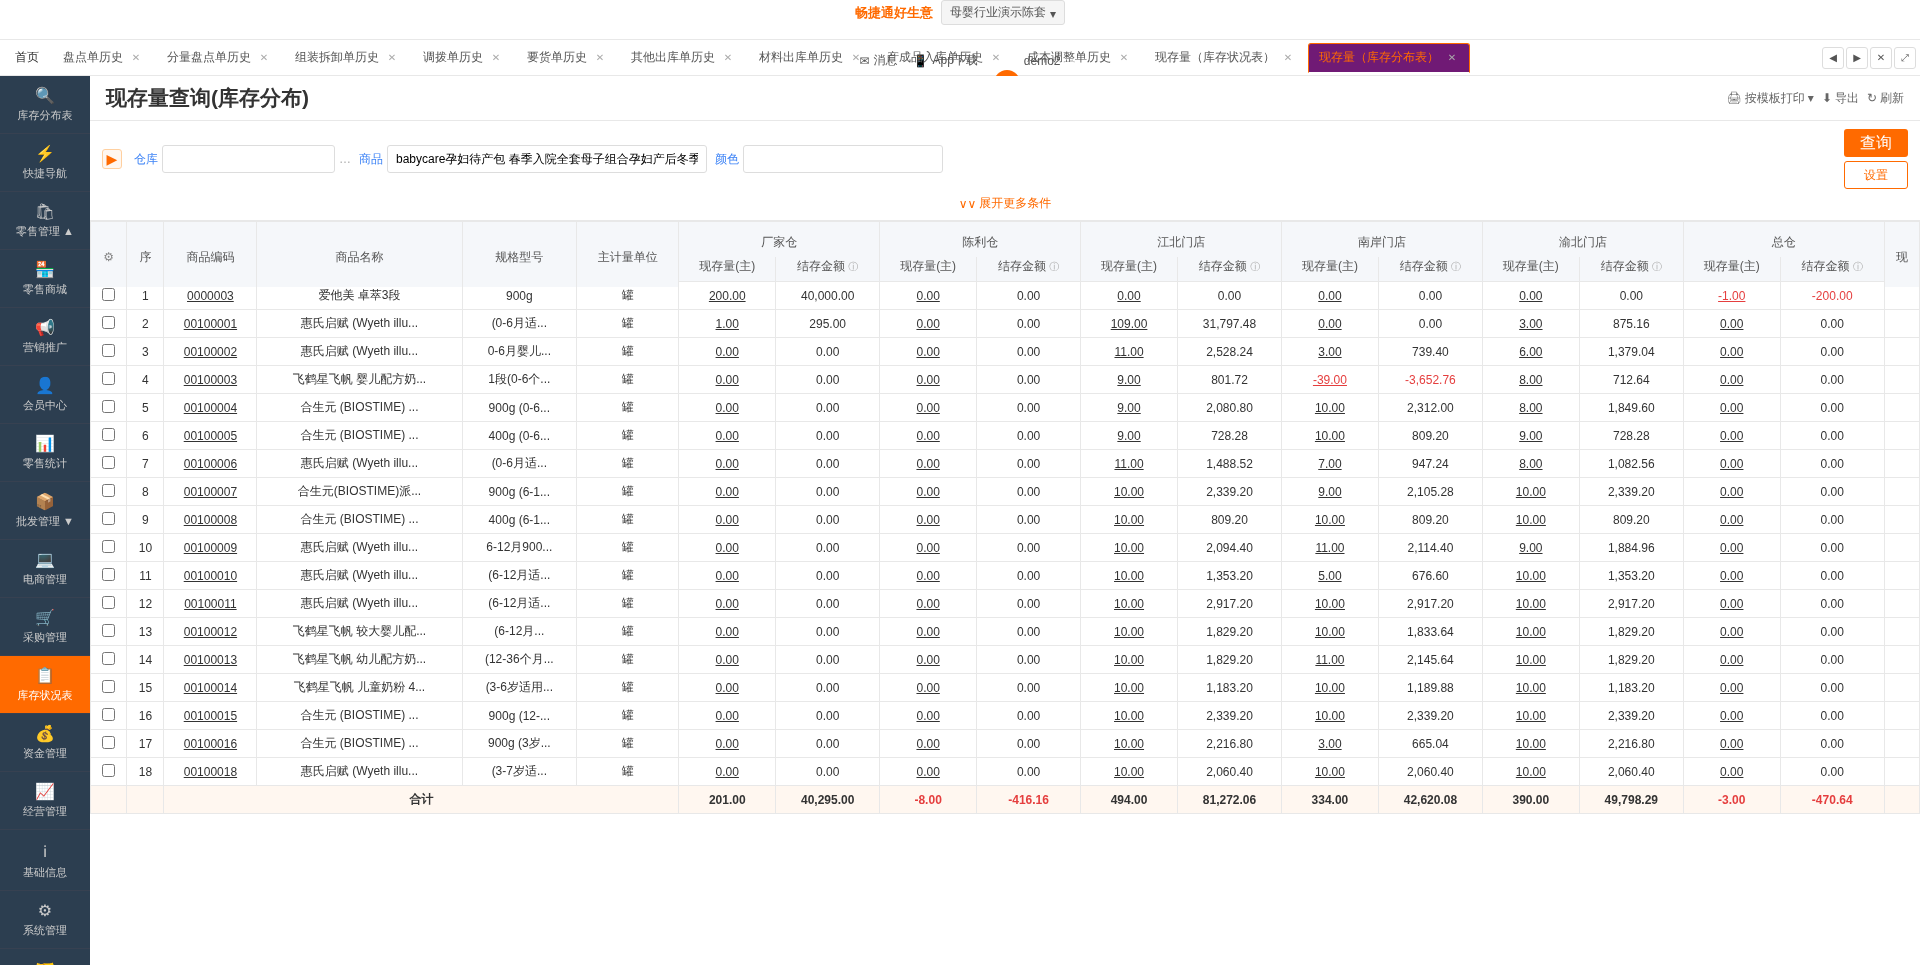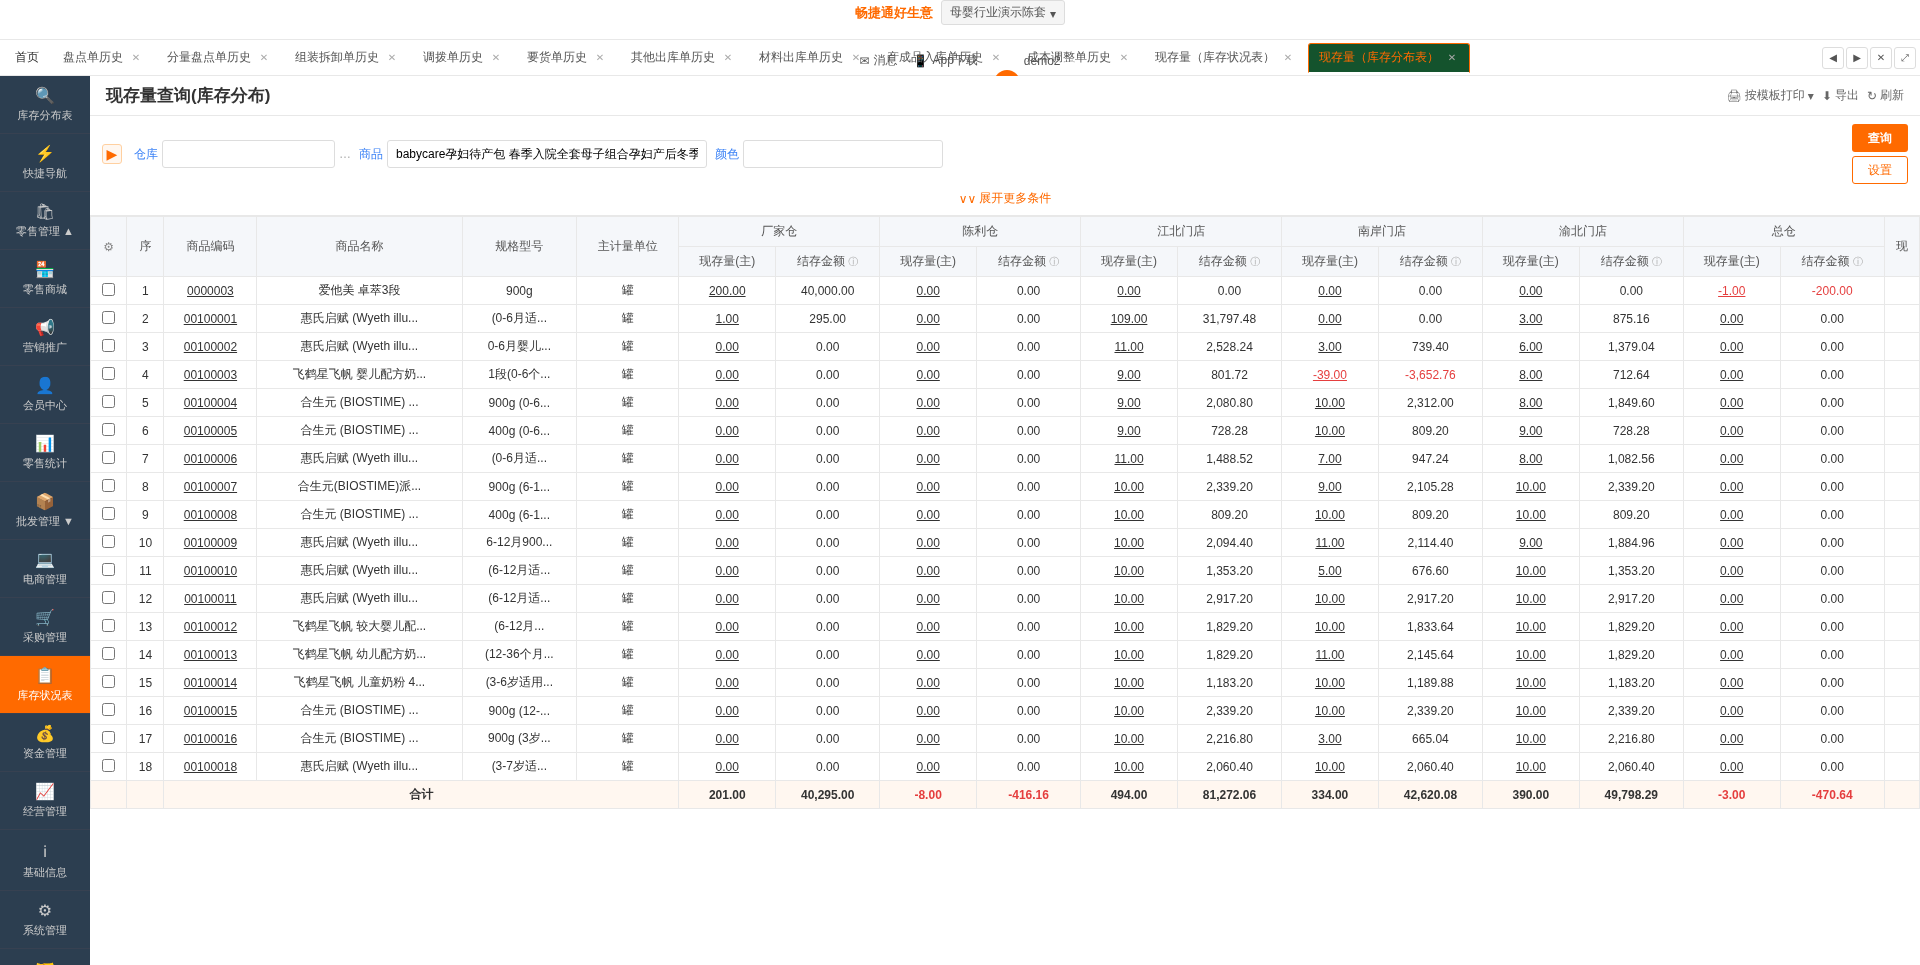--- a/index.html
+++ b/index.html
@@ -11,63 +11,63 @@
     .logo-area { display: flex; align-items: center; gap: 6px; }
     .logo-text { font-size: 13px; color: #ff6a00; font-weight: bold; }
     .store-selector { display: flex; align-items: flex-end; gap: 4px; font-size: 12px; color: #555; background: #f5f5f5; border: 1px solid #ddd; padding: 3px 8px; border-radius: 3px; cursor: pointer; }
     .top-bar-right { display: flex; align-items: center; gap: 16px; }
     .top-btn { display: flex; align-items: center; gap: 4px; font-size: 12px; color: #555; cursor: pointer; }
     .avatar { width: 26px; height: 26px; border-radius: 50%; background: #ff6a00; display: flex; align-items: center; justify-content: center; color: #fff; font-size: 10px; margin-top: 45px; }
 
     
     .nav-tabs { height: 36px; background: #fff; display: flex; align-items: center; border-bottom: 1px solid #e8e8e8; overflow: hidden; padding: 0 4px; }
     .nav-tab { height: 30px; padding: 0 10px; display: flex; align-items: center; gap: 4px; font-size: 12px; color: #555; white-space: nowrap; border: 1px solid transparent; cursor: pointer; border-radius: 3px 3px 0 0; margin-right: 2px; flex-shrink: 0; }
-    .nav-tab.active { background: #14532d; border-color: #ff6a00; color: #ff6a00; border-bottom: 1px solid #fff; }
+    .nav-tab.active { background: #701a75; border-color: #ff6a00; color: #ff6a00; border-bottom: 1px solid #fff; }
     .nav-tab .close-x { font-size: 10px; color: #aaa; margin-left: 2px; }
     .nav-tab.home { color: #333; }
     .nav-arrows { display: flex; gap: 2px; margin-left: auto; }
     .nav-arrow { width: 22px; height: 22px; border: 1px solid #ddd; border-radius: 3px; display: flex; align-items: center; justify-content: center; cursor: pointer; background: #fff; font-size: 10px; color: #555; }
 
     
     .main-layout { display: flex; height: calc(965px - 40px - 36px); }
 
     
     .sidebar { width: 90px; background: #2c3e50; flex-shrink: 0; display: flex; flex-direction: column; overflow-y: auto; }
     .sidebar-item { padding: 10px 6px; text-align: center; color: #ccc; cursor: pointer; font-size: 11px; border-bottom: 1px solid #374151; }
     .sidebar-item.active { background: #ff6a00; color: #fff; }
     .sidebar-item .icon { font-size: 16px; margin-bottom: 3px; display: block; }
 
     
     .content { flex: 1; overflow: hidden; display: flex; flex-direction: column; background: #f5f5f5; }
 
     
     .page-header { background: #fff; padding: 8px 16px; border-bottom: 1px solid #e8e8e8; display: flex; align-items: center; justify-content: space-between; }
-    .page-title { font-size: 17px; font-weight: bold; color: #333; }
+    .page-title { font-size: 21px; font-weight: bold; color: #333; }
     .page-actions { display: flex; align-items: center; gap: 8px; }
     .page-action-btn { display: flex; align-items: center; gap: 3px; font-size: 12px; color: #666; cursor: pointer; }
 
     
     .filter-area { background: #fff; padding: 8px 12px; border-bottom: 1px solid #e8e8e8; }
     .filter-row { display: flex; align-items: center; gap: 8px; flex-wrap: wrap; }
     .filter-item { display: flex; align-items: center; gap: 4px; }
     .filter-label { font-size: 12px; color: #3b82f6; white-space: nowrap; }
     .filter-input { height: 28px; border: 1px solid #ddd; border-radius: 3px; padding: 0 8px; font-size: 12px; min-width: 80px; }
     .filter-input-wide { min-width: 320px; }
     .filter-ellipsis { color: #aaa; }
     .expand-btn { color: #ff6a00; cursor: pointer; font-size: 12px; display: flex; align-items: center; gap: 3px; }
     .orange-toggle { color: #ff6a00; font-size: 14px; cursor: pointer; margin-right: 4px; background: #fff7f0; border: 1px solid #ffd0a0; border-radius: 3px; width: 20px; height: 20px; display: flex; align-items: center; justify-content: center; }
-    .query-btn { background: #ff6a00; color: #fff; border: none; border-radius: 3px; padding: 4px 16px; font-size: 12px; cursor: pointer; height: 28px; font-weight: bold; }
+    .query-btn { background: #ff6a00; color: #fff; border: none; border-radius: 3px; padding: 4px 16px; font-size: 16px; cursor: pointer; height: 28px; }
     .set-btn { background: #fff; color: #ff6a00; border: 1px solid #ff6a00; border-radius: 3px; padding: 4px 12px; font-size: 12px; cursor: pointer; height: 28px; }
     .filter-second-row { margin-top: 6px; display: flex; align-items: center; justify-content: center; }
 
     
     .table-container { flex: 1; overflow: auto; background: #fff; margin: 0; }
     table { border-collapse: collapse; width: 100%; font-size: 12px; }
     thead tr { background: #f5f7fa; }
-    th { padding: 6px 6px; border: 1px solid #e8e8e8; font-weight: 500; color: #555; text-align: center; white-space: nowrap; position: sticky; top: 0; background: #f5f7fa; z-index: 10; }
+    th { padding: 6px 6px; border: 1px solid #e8e8e8; font-weight: 500; color: #555; text-align: center; white-space: nowrap; position: sticky; top: 6px; background: #f5f7fa; z-index: 10; }
     td { padding: 5px 6px; border: 1px solid #e8e8e8; text-align: center; white-space: nowrap; }
     tr.summary td { background: #fff7f0; font-weight: bold; }
     .underline { text-decoration: underline; color: #333; }
     .red { color: #e53e3e; }
     .gear-icon { color: #888; cursor: pointer; }
     .info-icon { color: #aaa; font-size: 10px; cursor: pointer; }
 
     
     ::-webkit-scrollbar { width: 6px; height: 6px; }
     ::-webkit-scrollbar-track { background: #f1f1f1; }

